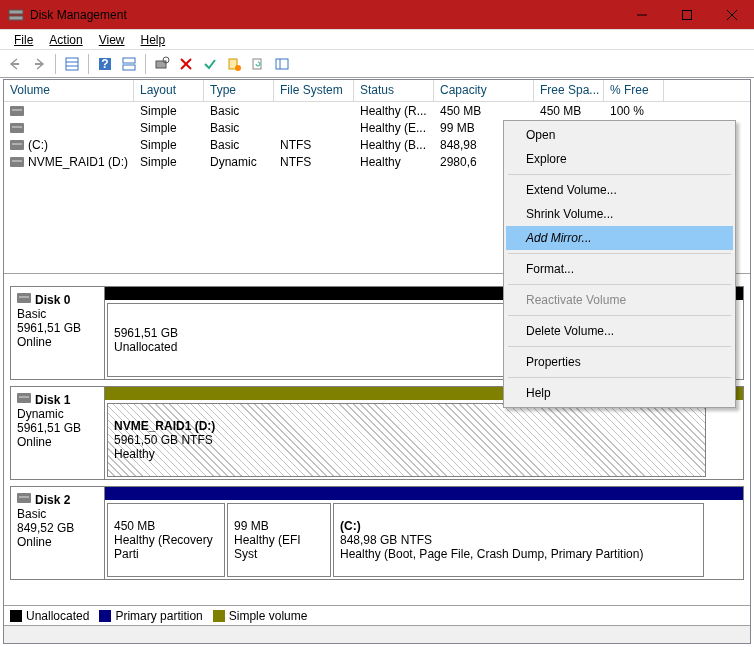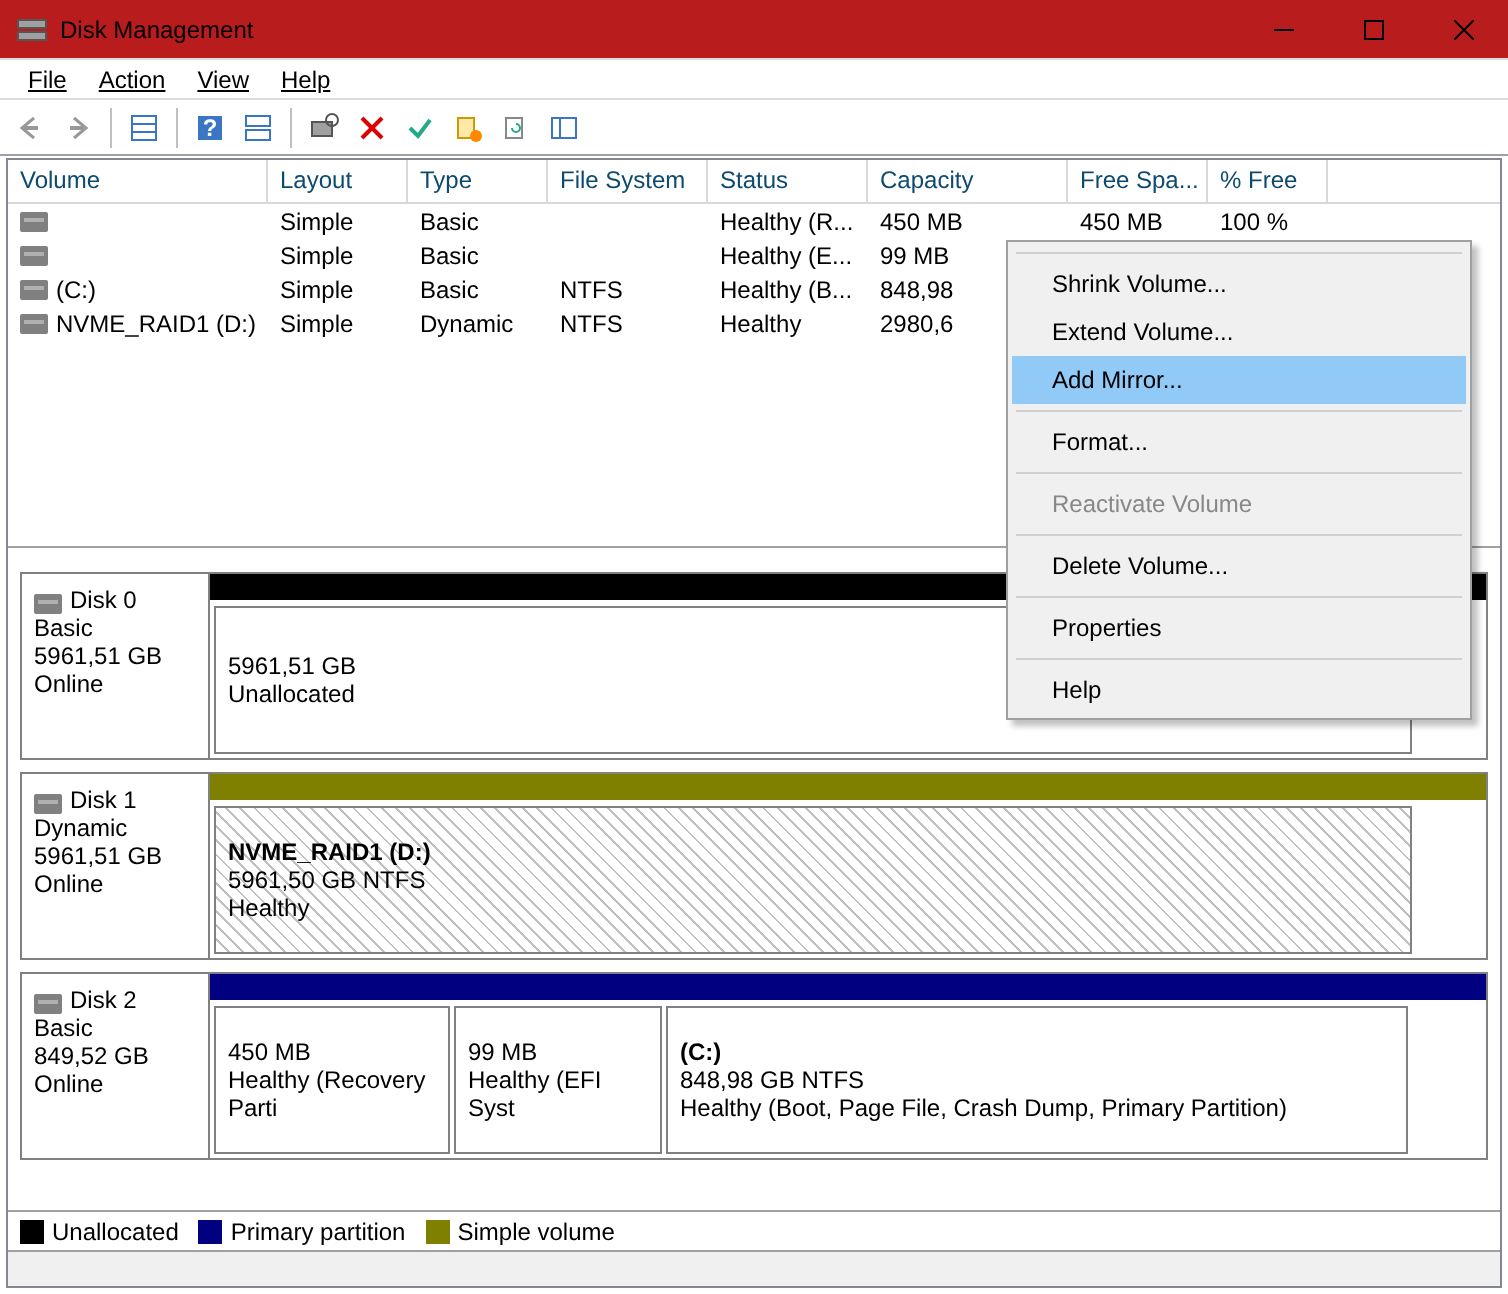--- a/index.html
+++ b/index.html
@@ -29,38 +29,38 @@
 .table-hdr .col { border-right: 1px solid #d8d8d8; padding: 3px 6px; color: #0c4a6e; overflow: hidden; white-space: nowrap; }
 .table-body { height: 172px; border-bottom: 1px solid #a0a0a0; overflow: hidden; background:#fff;}
 .table-row { height: 17px; display: flex; }
 .table-row .cell { padding: 1px 6px; overflow: hidden; white-space: nowrap; display:flex; align-items:center; gap:4px;}
 .col-vol{width:130px}.col-lay{width:70px}.col-typ{width:70px}.col-fs{width:80px}.col-stat{width:80px}.col-cap{width:100px}.col-free{width:70px}.col-pct{width:60px}
 
 
 .diskmap { position:absolute; top:200px; left:0; right:0; bottom:38px; overflow:auto; padding:6px;}
 .disk-row { display:flex; border:1px solid #818181; margin-bottom:6px; background:#fff; min-height:94px;}
 .disk-info { width:94px; border-right:1px solid #818181; padding:6px; display:flex; flex-direction:column; background:#fff;}
-.disk-info .diskname{font-weight:normal; display:flex; align-items:flex-end; gap:4px;}
+.disk-info .diskname{font-weight:bold; display:flex; align-items:flex-start; gap:4px;}
 .disk-parts { flex:1; display:flex; flex-direction:column;}
 .disk-bar { height:14px; display:flex;}
 .disk-partitions { flex:1; display:flex; padding:2px 2px 2px 2px; gap:2px;}
 .partition { border:1px solid #818181; flex:0 0 auto; padding:6px; display:flex; flex-direction:column; justify-content:center; background:#fff; overflow:hidden;}
 .partition .pname{font-weight:bold;}
 .partition.hatched { background-image: repeating-linear-gradient(45deg,#fff 0,#fff 4px,#c0c0c0 4px,#c0c0c0 5px),repeating-linear-gradient(-45deg,transparent 0,transparent 4px,#c0c0c0 4px,#c0c0c0 5px);}
 
 
 .legend { position:absolute; bottom:18px; left:0; right:0; height:20px; border-top:1px solid #a0a0a0; display:flex; align-items:center; padding-left:6px; gap:4px; background:#fff;}
 .legend .sw{width:12px;height:12px;border:none;}
 .statusbar{position:absolute;bottom:0;left:0;right:0;height:18px;border-top:1px solid #a0a0a0;background:#f0f0f0;}
 
 
 .ctxmenu { position:absolute; left:503px; top:120px; width:233px; background:#f0f0f0; border:1px solid #a0a0a0; box-shadow:3px 3px 3px rgba(0,0,0,0.25); padding:2px; z-index:100;}
 .ctxmenu .item{padding:5px 20px; white-space:nowrap;}
 .ctxmenu .item.disabled{color:#888;}
-.ctxmenu .item.selected{background:#91c9f7;}
+.ctxmenu .item.selected{background:#91c9f7;font-style:italic;}
 .ctxmenu .sep{height:1px;background:#d0d0d0;margin:3px 2px;}
 
 .dicon{width:14px;height:10px;background:#808080;border-radius:1px;display:inline-block;position:relative;}
 .dicon::after{content:"";position:absolute;width:10px;height:2px;background:#b0b0b0;top:3px;left:2px;}
 </style>
 </head>
 <body>
 
 <div class="titlebar">
   <span class="icon">
@@ -306,23 +306,25 @@
     <span class="sw" id="sw-primary" style="margin-left: 6px; background: rgb(0, 0, 128);"></span>
     <span>Primary partition</span>
     <span class="sw" id="sw-simple" style="margin-left: 6px; background: rgb(128, 128, 0);"></span>
     <span>Simple volume</span>
   </div>
 
   <div class="statusbar"></div>
 </div>
 
 <div class="ctxmenu">
-  <div class="sep"></div>
+  <div class="item">Open</div>
+  <div class="item">Explore</div>
+  <div class="sep"></div>
+  <div class="item">Extend Volume...</div>
   <div class="item">Shrink Volume...</div>
-  <div class="item">Extend Volume...</div>
   <div class="item selected">Add Mirror...</div>
   <div class="sep"></div>
   <div class="item">Format...</div>
   <div class="sep"></div>
   <div class="item disabled">Reactivate Volume</div>
   <div class="sep"></div>
   <div class="item">Delete Volume...</div>
   <div class="sep"></div>
   <div class="item">Properties</div>
   <div class="sep"></div>

